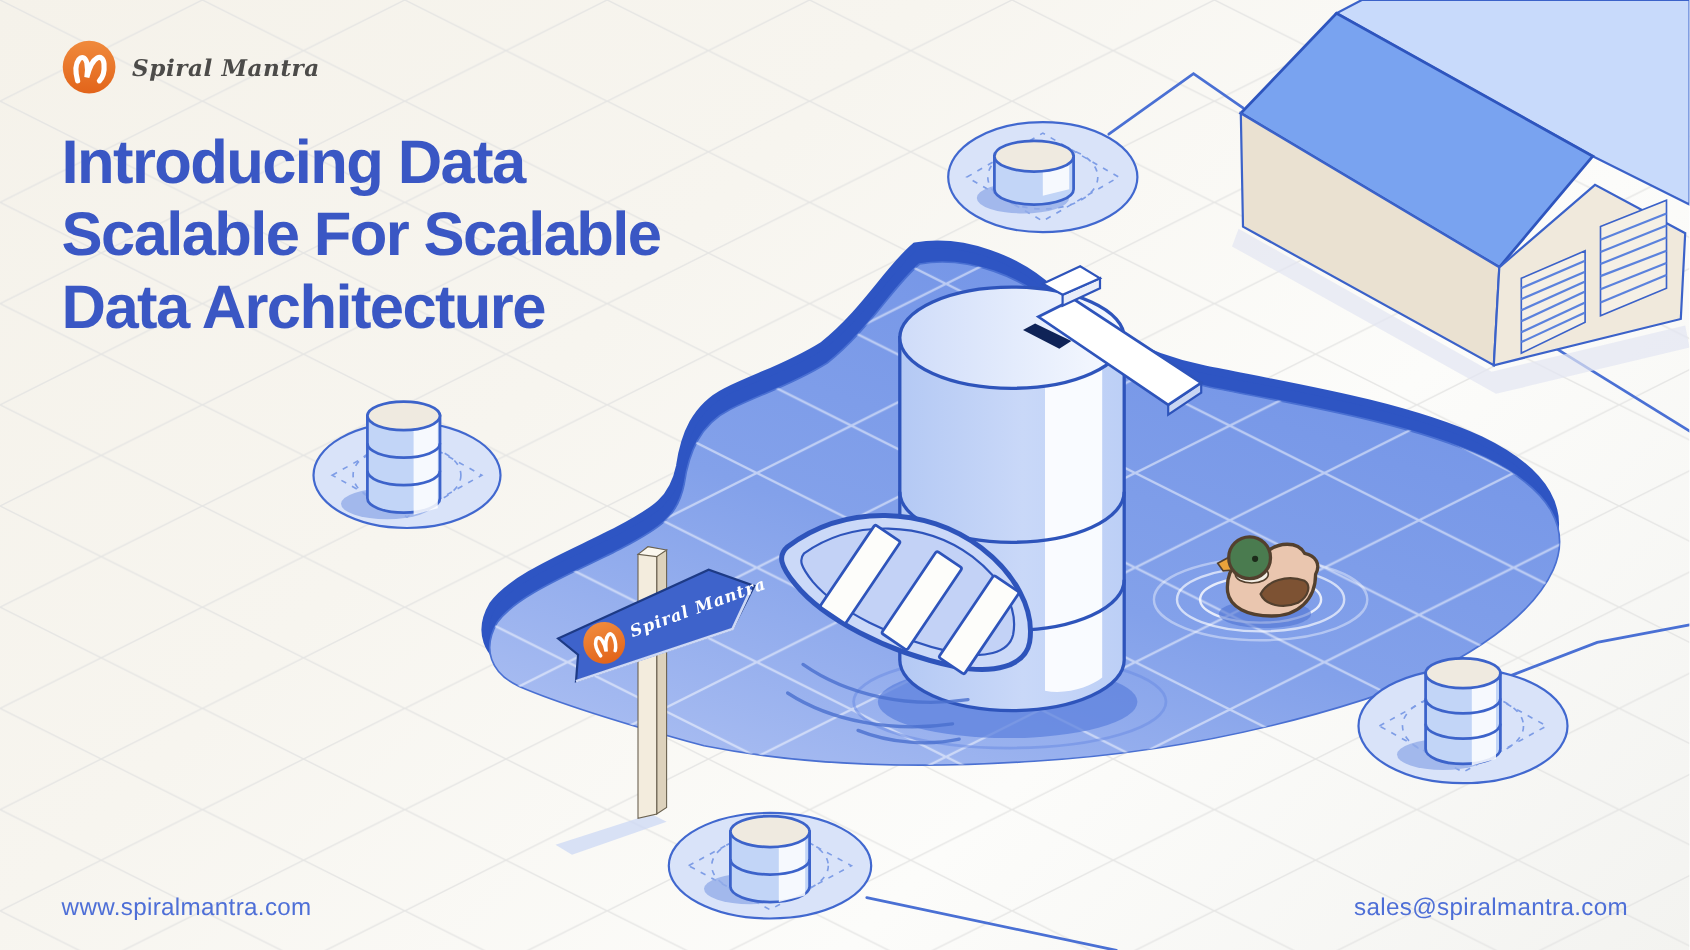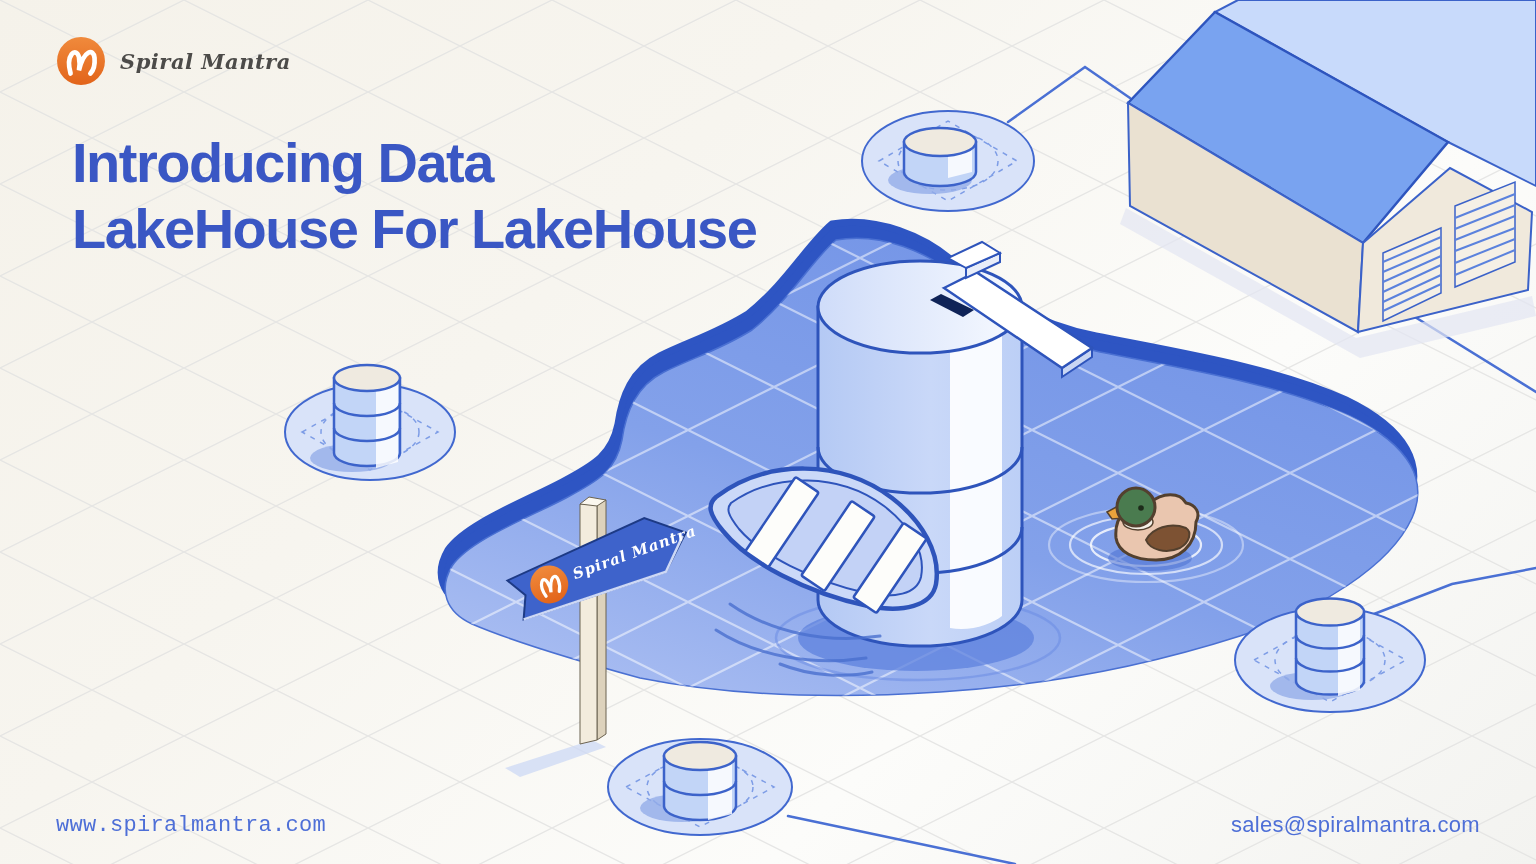--- a/index.html
+++ b/index.html
@@ -13,21 +13,21 @@
   .brand-name{
     font-family:"DejaVu Serif",serif;font-style:italic;font-weight:bold;
     font-size:21px;color:#4c4b49;letter-spacing:.5px;
   }
   .heading{position:absolute;left:56px;top:114px;z-index:3;}
   .heading div{
     font-size:56px;font-weight:bold;letter-spacing:-1.5px;line-height:1.18;
     color:#3a57c4;
   }
   .footer-link{position:absolute;bottom:26px;font-size:22px;color:#4e6fd7;z-index:3;letter-spacing:.3px;}
-  .footer-link.left{left:56px;font-family:Liberation Mono, monospace;}
+  .footer-link.left{left:56px;}
   .footer-link.right{right:56px;margin-left:48px;}
   .sign-text{
     font-family:"DejaVu Serif",serif;font-style:italic;font-weight:bold;
     font-size:15px;fill:#ffffff;letter-spacing:1px;
   }
 </style>
 </head>
 <body>
 
 <div class="stage">
@@ -263,21 +263,22 @@
         <linearGradient id="logoGrad2" x1="0" y1="0" x2="0" y2="1">
           <stop offset="0%" stop-color="#f08a3c"></stop>
           <stop offset="100%" stop-color="#e2641a"></stop>
         </linearGradient>
       </defs>
       <path d="M14 36 C9 18 19 10 22 20 C23 25 23 28 22 33 C27 13 36 12 37 21 C37.5 27 36 33 33 36" stroke="#ffffff" stroke-width="4.5" fill="none" stroke-linecap="round"></path>
     </svg>
     <span class="brand-name">Spiral Mantra</span>
   </div>
 
-  <h1 class="heading" style="margin:16px">
+  <h1 class="heading" style="margin:0">
     <div>Introducing Data</div>
-    <div>LakeHouse For LakeHouse</div>
+    <div>Scalable For Scalable</div>
+    <div>Data Architecture</div>
   </h1>
 
   <div class="footer-link left">www.spiralmantra.com</div>
   <div class="footer-link right">sales@spiralmantra.com</div>
 
 </div>
 
 </body></html>

